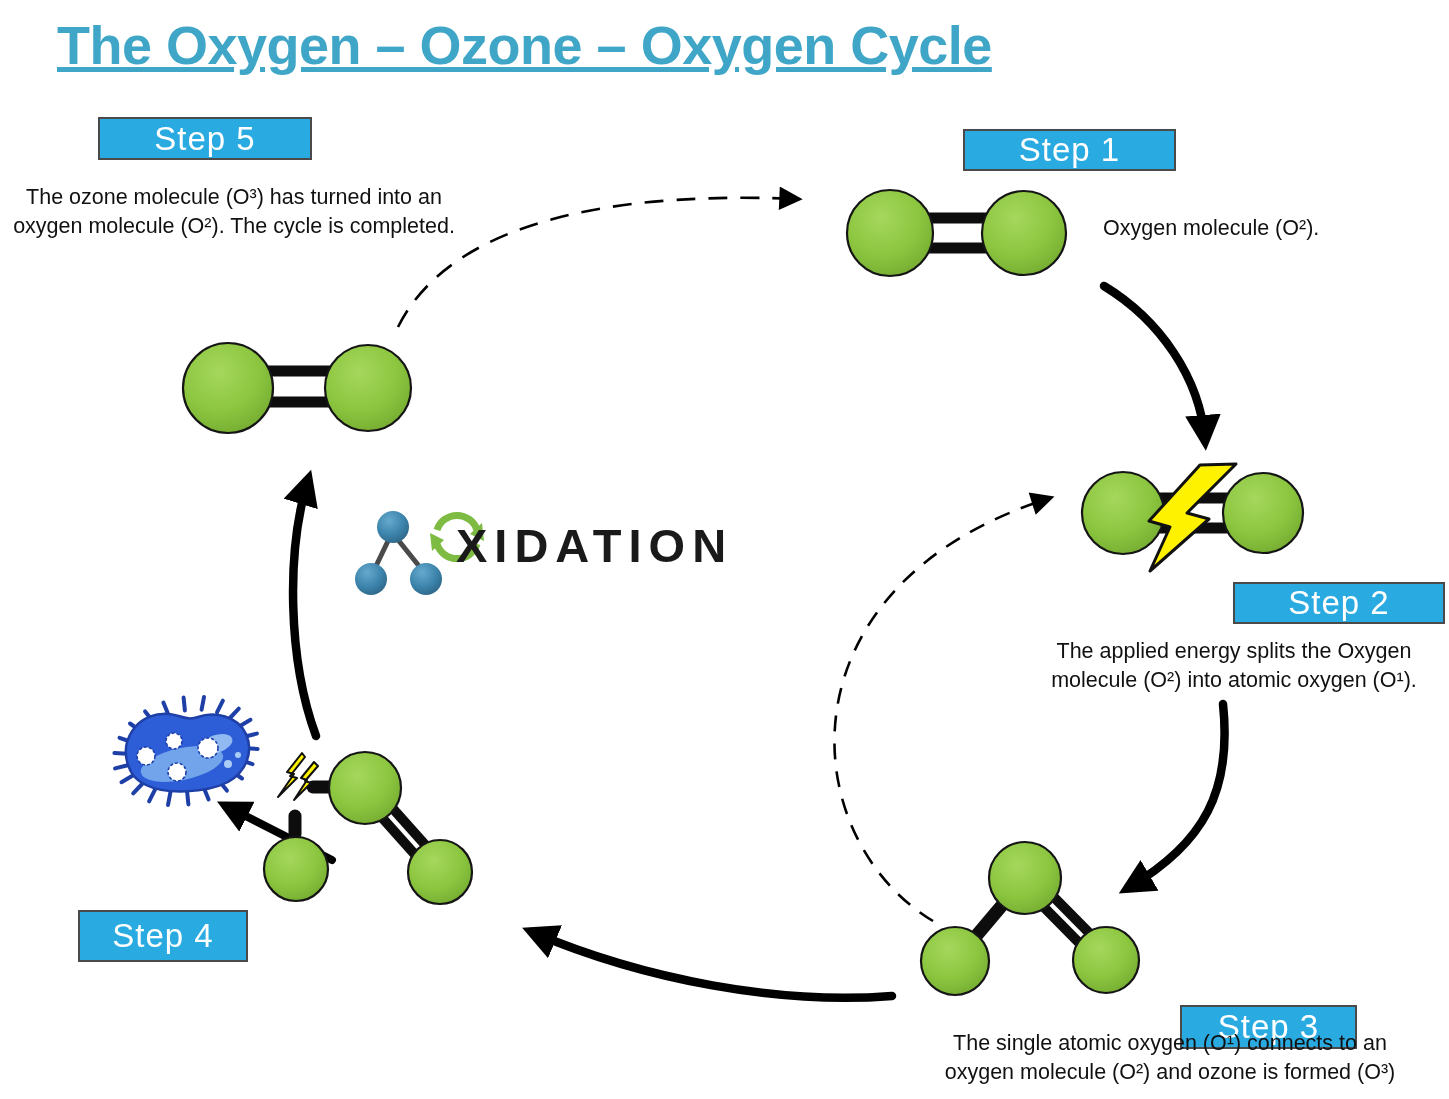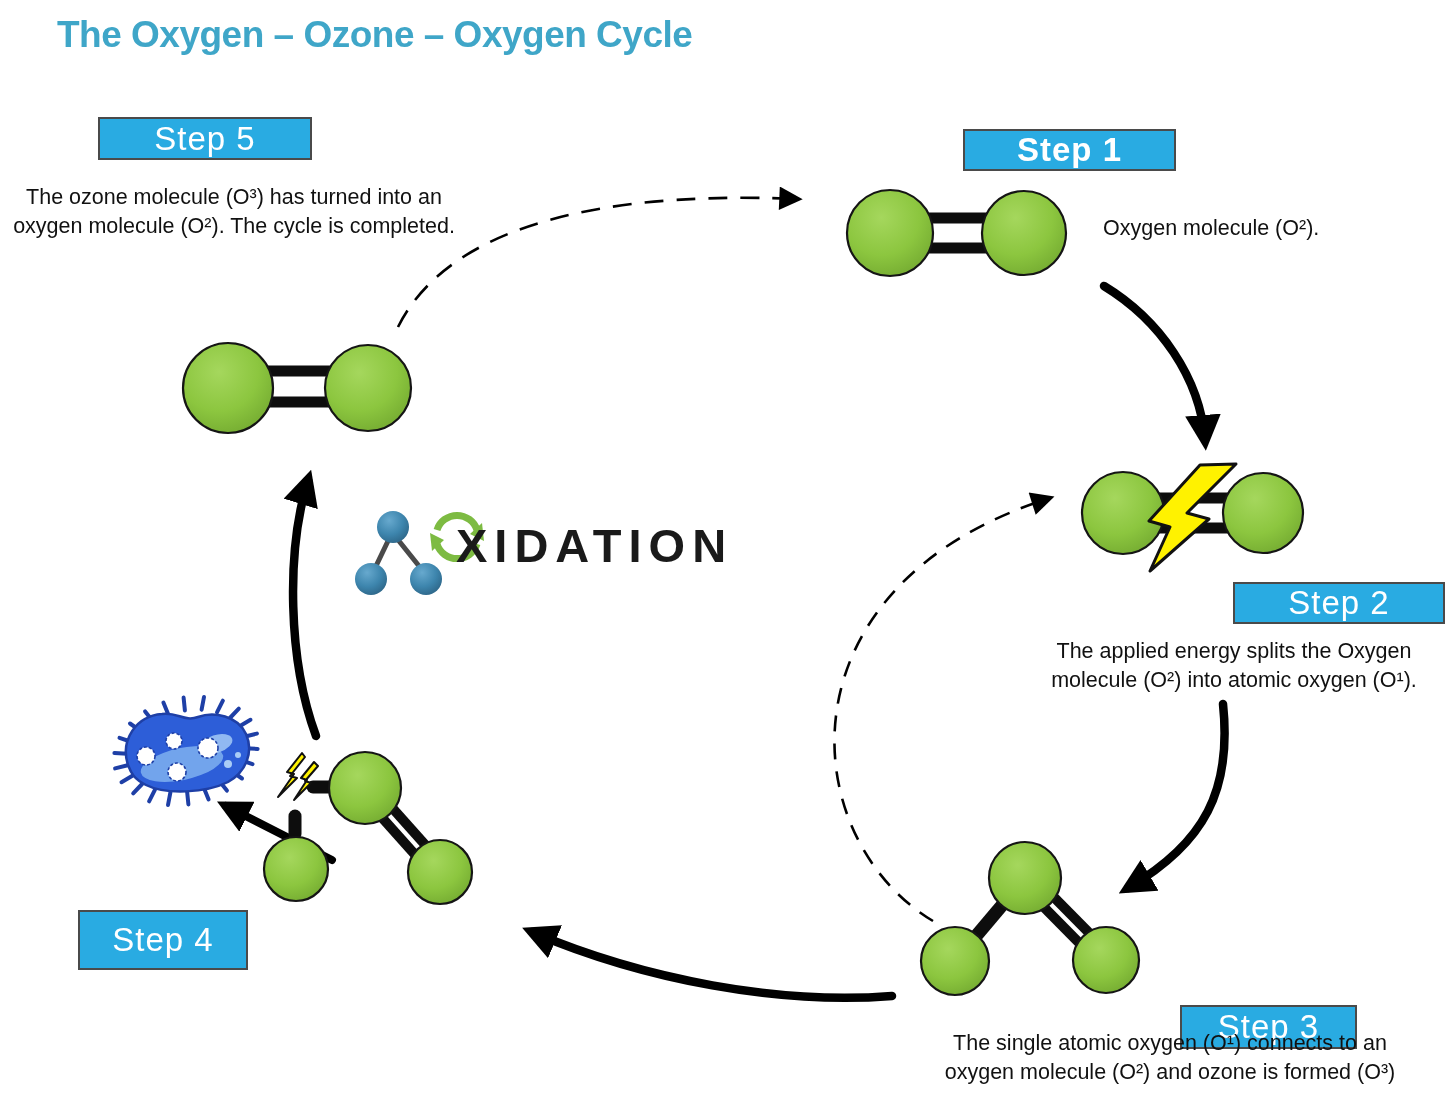--- a/index.html
+++ b/index.html
@@ -2,34 +2,35 @@
 <html style="--title-teal: #3FA6C8; --badge-blue: #29ABE2; --text-dark: #111111; --molecule-green: #8CC63F; --bond-black: #0d0d0d; --arrow-black: #000000; --lightning-yellow: #FFF200; --bacteria-blue: #2D5ED8; --bacteria-outline: #1E3FA6; --logo-atom-blue: #3D85AD; --logo-green: #7DBB42; --logo-text-dark: #1A1A1A; --logo-text-blue: #57A8D8;"><head>
 <meta charset="utf-8">
 <style>
   html,body{margin:0;padding:0;background:#ffffff;}
   .canvas{
     position:relative;width:1449px;height:1099px;background:#ffffff;overflow:hidden;
     font-family:"Liberation Sans",sans-serif;
   }
   .page-title{
     position:absolute;left:57px;top:14px;margin:0;
-    font-size:37px;font-weight:bold;letter-spacing:-0.5px;
+    font-size:54px;font-weight:bold;letter-spacing:-0.5px;
     color:var(--title-teal,#3FA6C8);
+    text-decoration:underline;
   }
   svg.layer{position:absolute;left:0;top:0;pointer-events:none;}
   .badge{
     position:absolute;display:flex;align-items:center;justify-content:center;
     background:var(--badge-blue,#29ABE2);border:2px solid #4a4a4a;box-sizing:border-box;
     color:#ffffff;font-size:33px;font-weight:400;letter-spacing:1px;
   }
   .badge5{left:62px;top:117px;width:214px;height:43px;margin-left:36px;}
-  .badge1{left:963px;top:129px;width:213px;height:42px;font-weight:bold;}
+  .badge1{left:963px;top:129px;width:213px;height:42px;}
   .badge2{left:1233px;top:582px;width:212px;height:42px;}
   .badge3{left:1180px;top:1005px;width:177px;height:44px;}
-  .badge4{left:78px;top:910px;width:170px;height:60px;}
+  .badge4{left:78px;top:910px;width:170px;height:52px;}
   .desc{
     position:absolute;font-size:21.5px;line-height:29px;color:var(--text-dark,#111111);
     text-align:center;
   }
   .desc5{left:6px;top:183px;width:456px;}
   .desc1{left:1103px;top:214px;width:340px;text-align:left;}
   .desc2{left:1038px;top:637px;width:392px;}
   .desc3{left:928px;top:1029px;width:484px;}
   .desc4{left:78px;top:995px;width:516px;}
   .logo-word{

